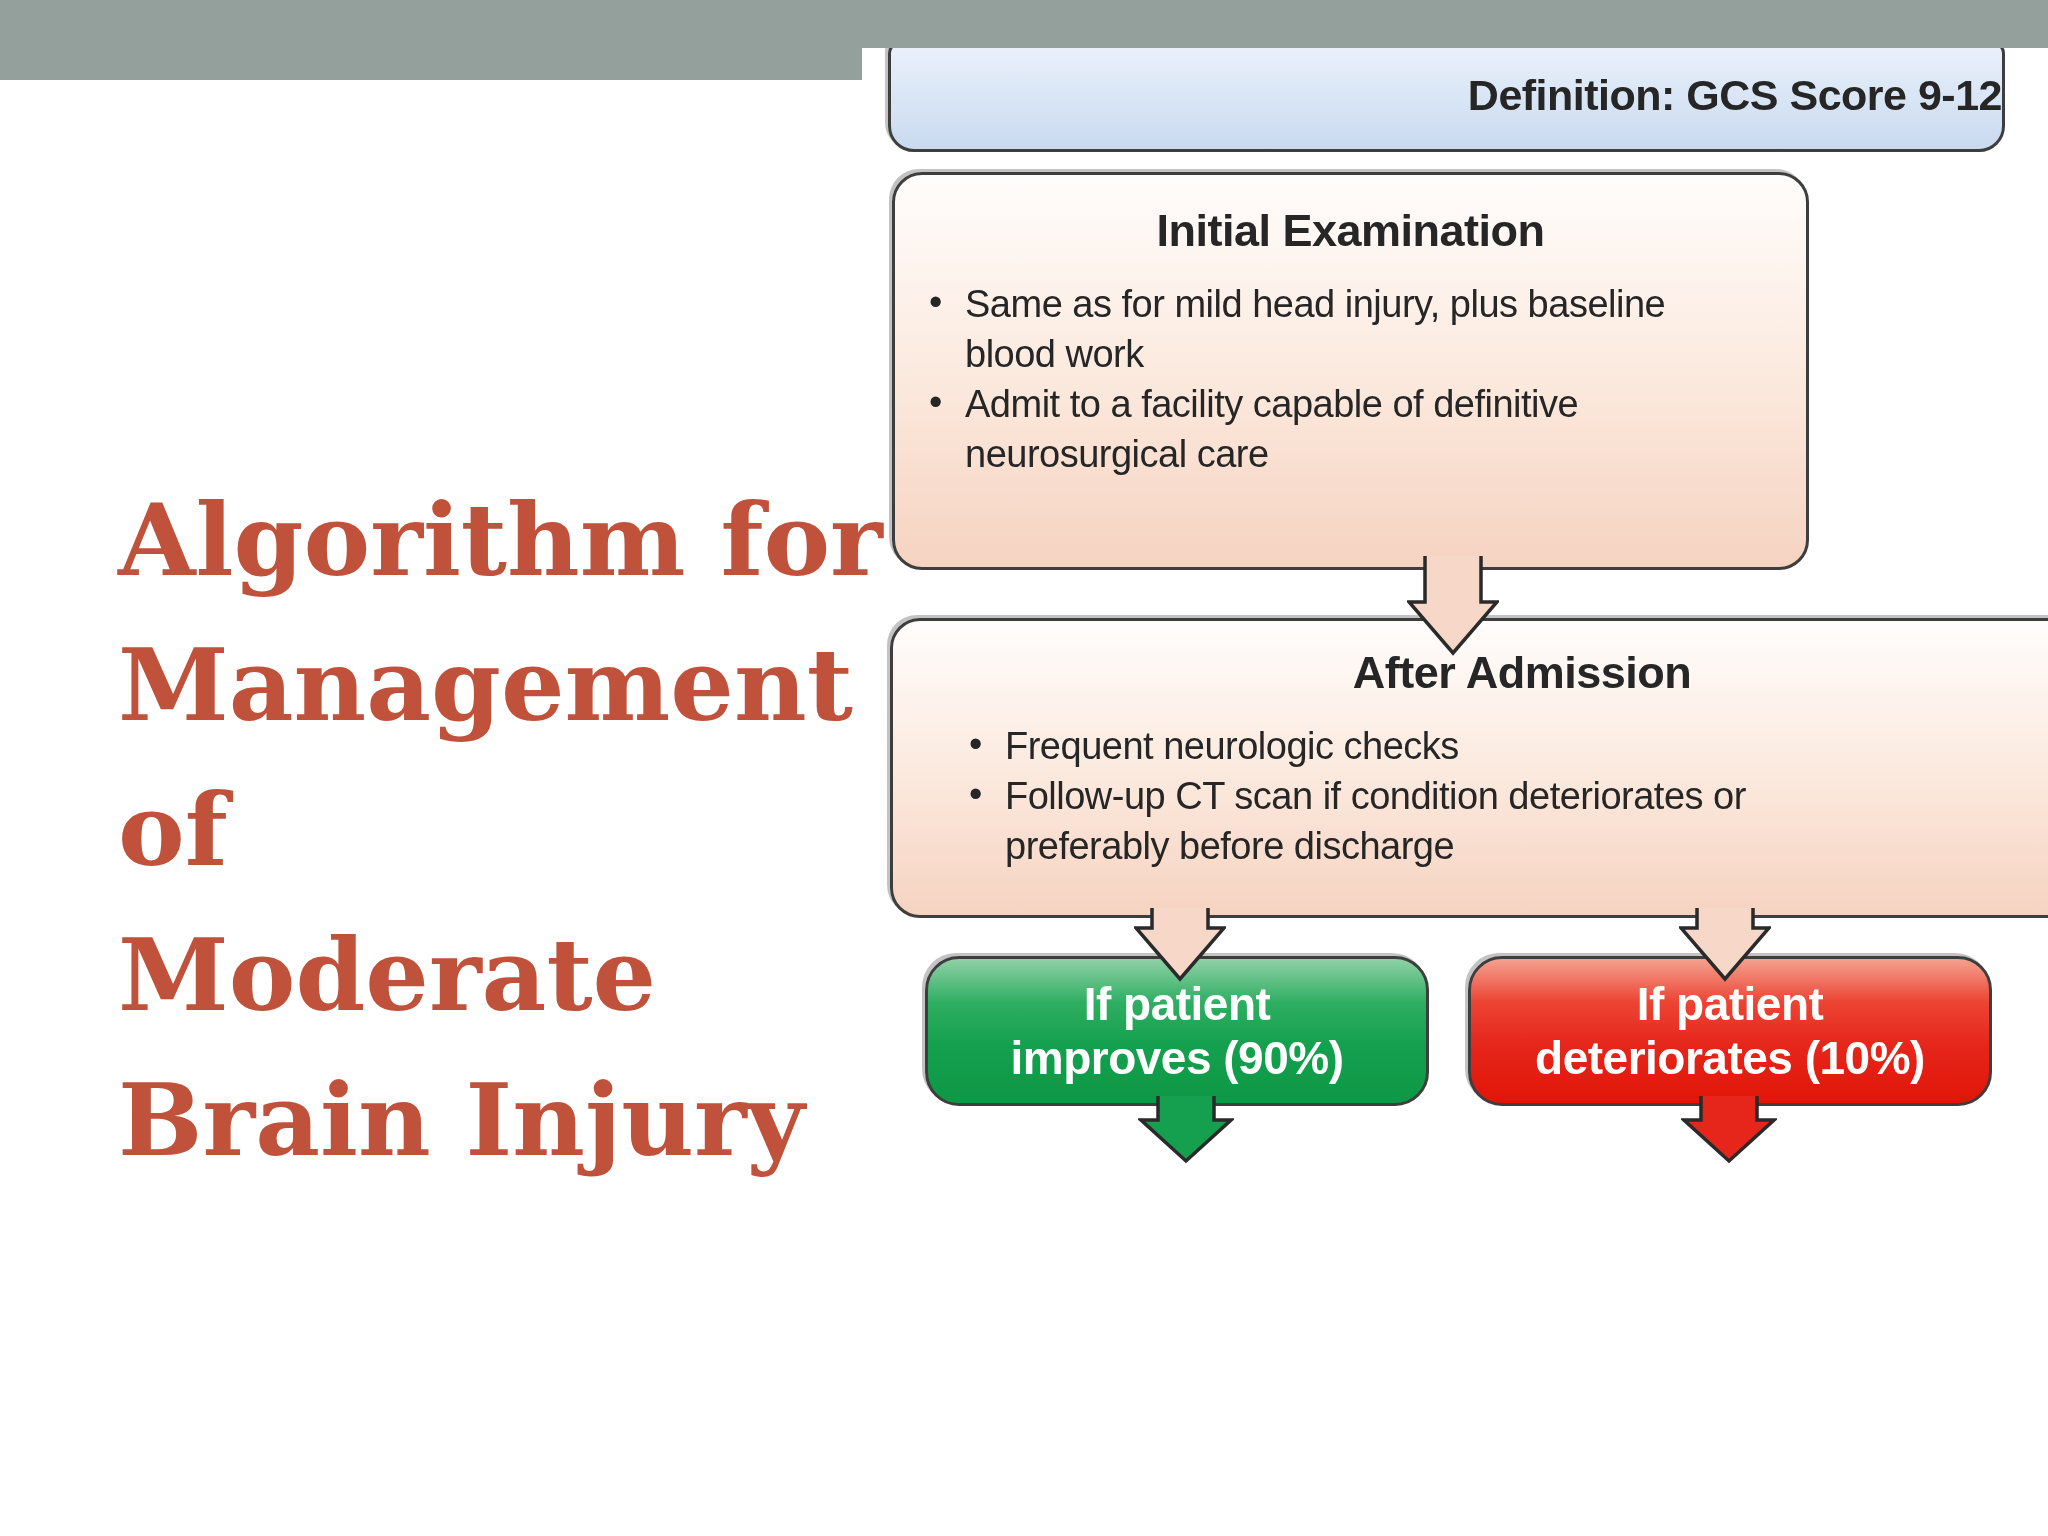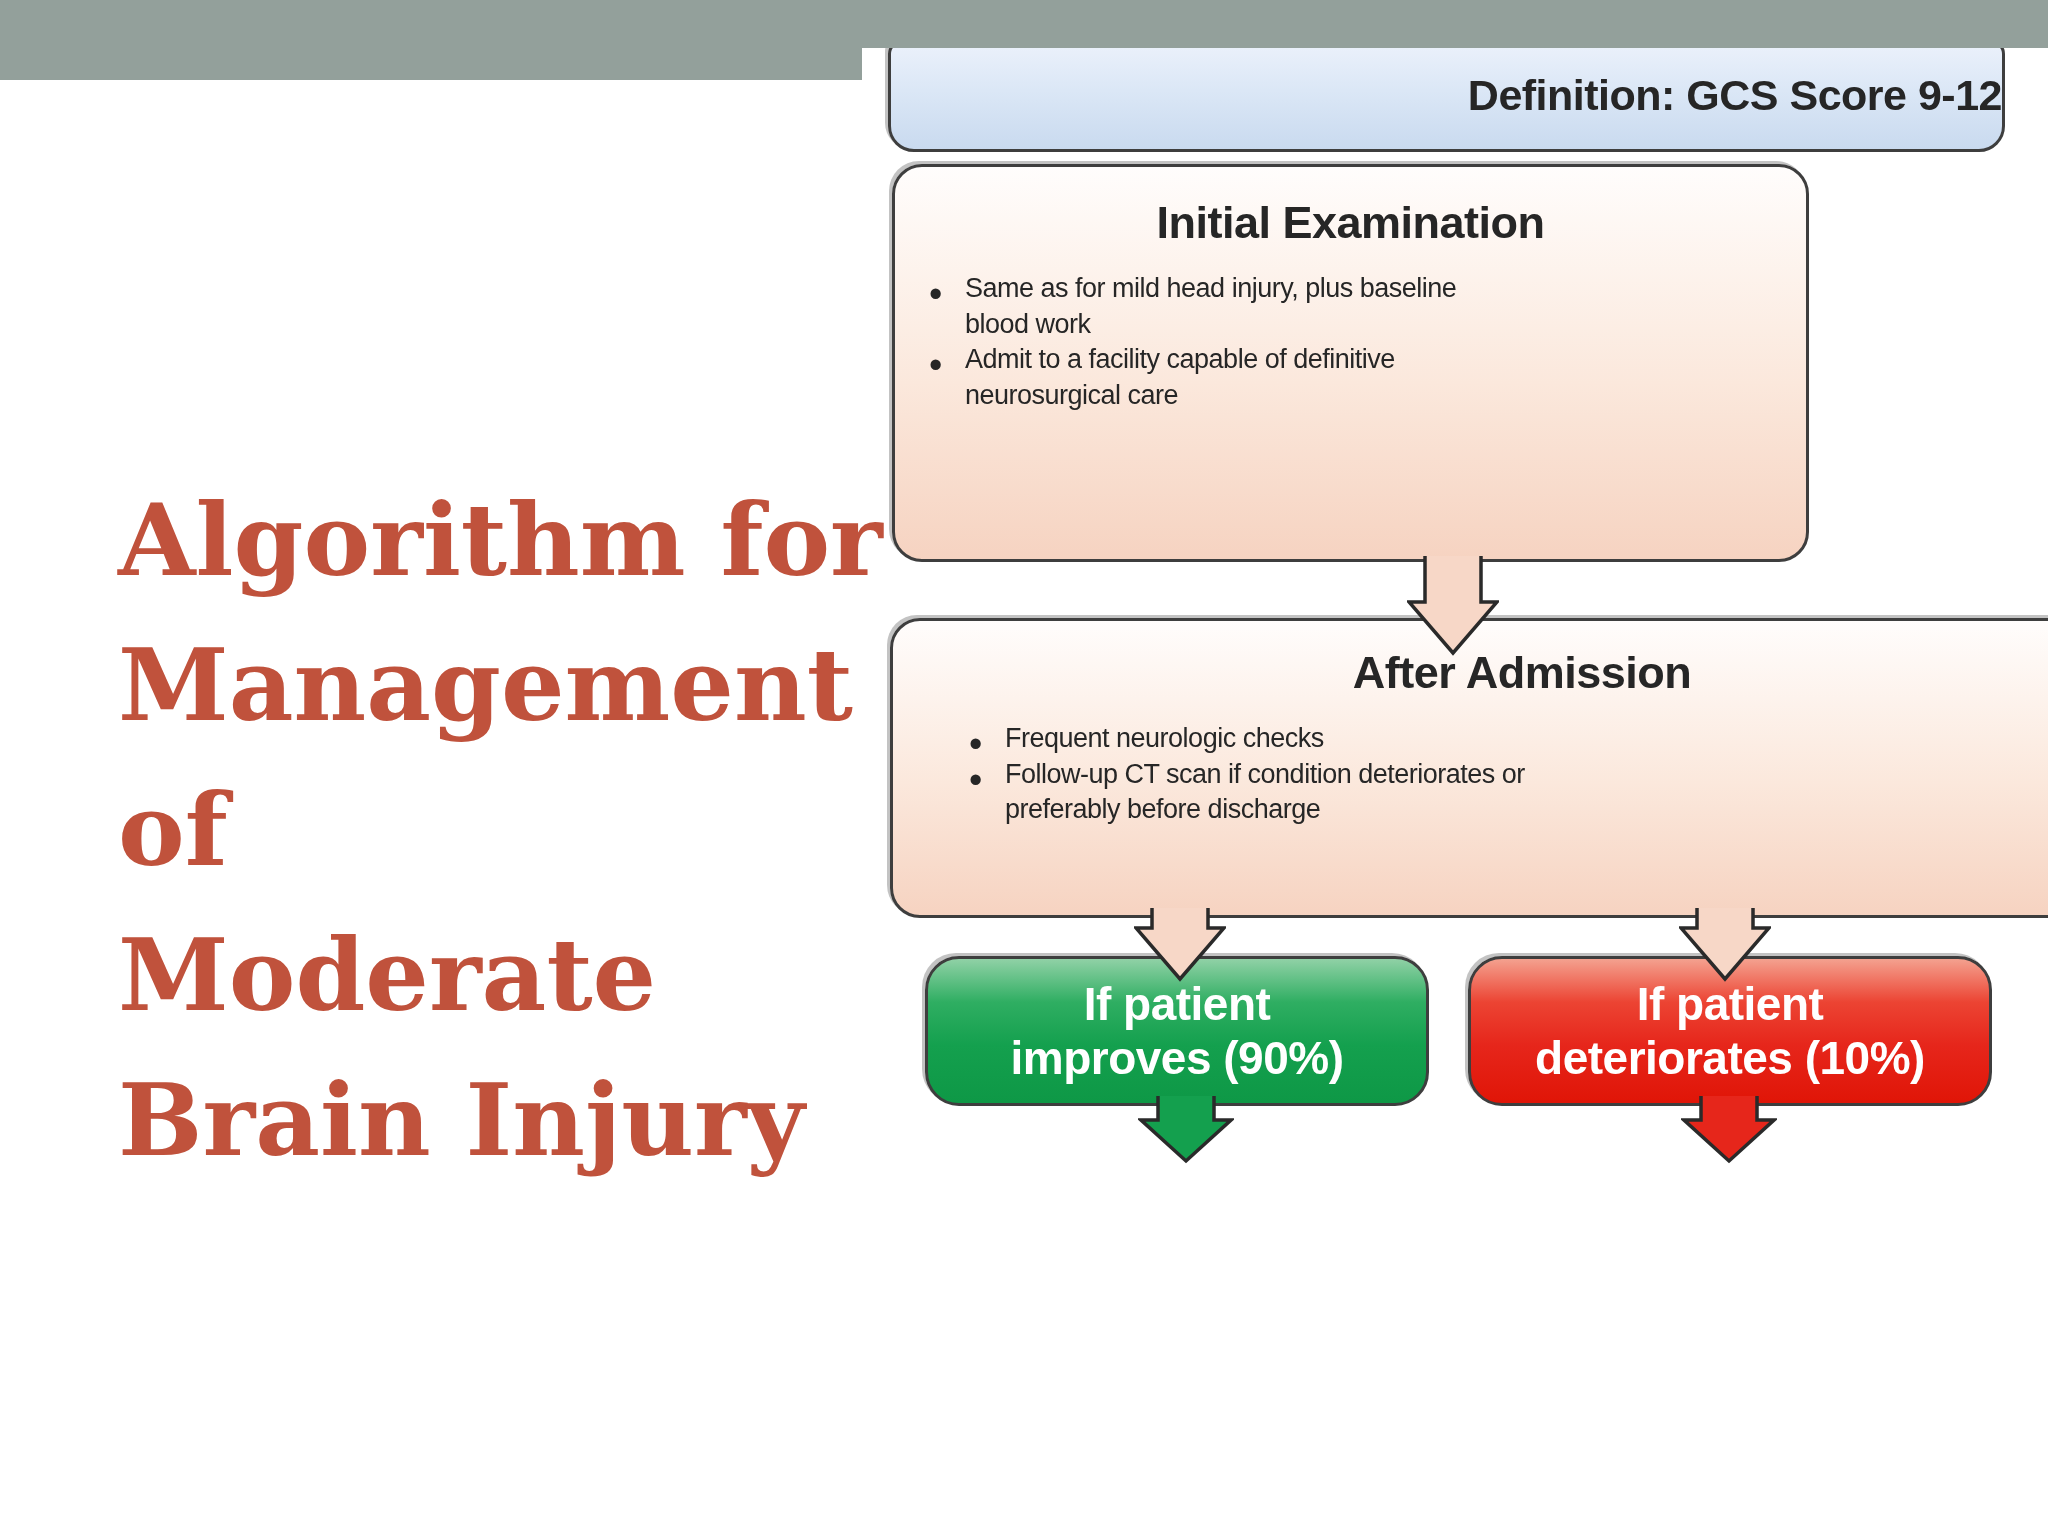--- a/index.html
+++ b/index.html
@@ -13,30 +13,30 @@
   
   .title{position:absolute;left:118px;top:468px;width:800px;margin:0;
          font-family:"DejaVu Serif","Liberation Serif",serif;font-weight:bold;
          font-size:100px;line-height:1.45;color:#c0523c;white-space:pre-line;z-index:2;}
 
   
   .box{position:absolute;box-sizing:border-box;border:3px solid #3e3e3e;z-index:2;
        box-shadow:-3px -3px 0 rgba(135,135,135,0.5);letter-spacing:-0.5px;}
   .box h2{margin:0;font-size:45px;font-weight:700;text-align:center;color:#262626;}
   .box ul{margin:0;padding:0;list-style:none;}
-  .box li{position:relative;padding-left:46px;font-size:27px;line-height:1.32;
+  .box li{position:relative;padding-left:46px;font-size:38px;line-height:1.32;
           color:#262626;white-space:pre-line;}
   .box li::before{content:"\2022";position:absolute;left:10px;top:-2px;font-size:38px;}
 
   .def{left:888px;top:40px;width:1117px;height:112px;border-radius:14px 14px 26px 26px;
        background:linear-gradient(180deg,#ebf1fb 0%,#dbe7f6 45%,#c9daef 100%);z-index:1;}
   .def-label{padding-top:28px;text-align:right;font-size:43px;font-weight:700;color:#262626;}
 
   .peach{background:linear-gradient(180deg,#fffdfc 0%,#fbe8dc 55%,#f6d3c1 100%);border-radius:30px;}
-  .initial{left:892px;top:164px;width:917px;height:398px;}
+  .initial{left:892px;top:172px;width:917px;height:398px;}
   .initial h2{padding:30px 0 22px;}
   .initial ul{padding:0 30px 0 24px;}
   .after{left:890px;top:618px;width:1264px;height:300px;}
   .after h2{padding:26px 0 22px;}
   .after ul{padding:0 30px 0 22px;margin-left:44px;}
 
   .pill{border-radius:34px;}
   .pill-label{padding-top:18px;font-size:46px;font-weight:700;line-height:1.18;color:#ffffff;
               text-align:center;white-space:pre-line;}
   .green{left:925px;top:956px;width:504px;height:150px;

